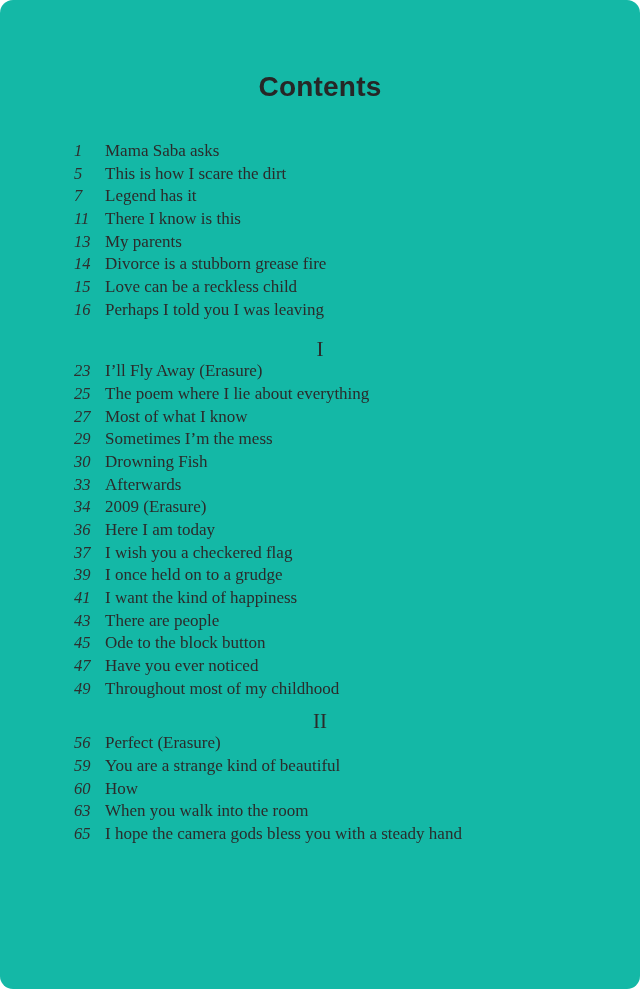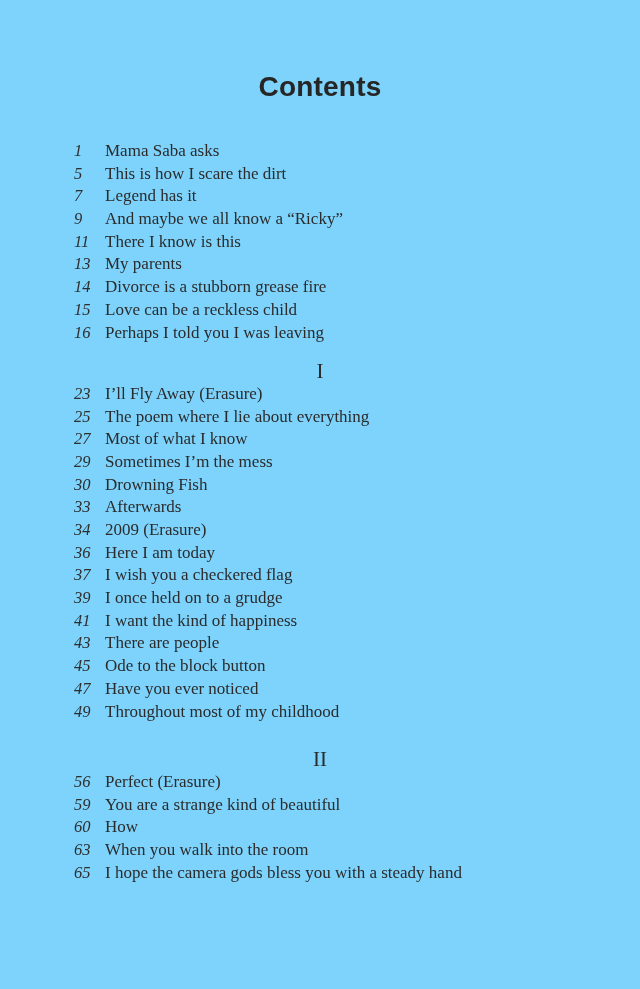--- a/index.html
+++ b/index.html
@@ -11,21 +11,22 @@
     height: 989px;
     background: #ffffff;
     font-family: "Liberation Serif", serif;
     color: #2e2e2e;
     position: relative;
     overflow: hidden;
   }
   .page {
     position: absolute;
     inset: 0;
-    background: #7dd3fc;
+    background: #14b8a6;
+    border-radius: 13px;
   }
   .page-title {
     position: absolute;
     top: 70px;
     left: 0;
     width: 640px;
     text-align: center;
     font-family: "Liberation Sans", sans-serif;
     font-weight: 700;
     font-size: 28px;
@@ -58,34 +59,33 @@
   }
   .section-heading {
     height: 22.7px;
     line-height: 22.7px;
     text-align: center;
     font-size: 21px;
     color: #2b2b2b;
     margin-top: 16px;
   }
   .section:nth-child(3) .section-heading {
-    margin-top: 25px;
+    margin-top: 9px;
   }
 </style>
 </head>
 <body>
 
 <div class="page">
   <div class="page-title">Contents</div>
   <div class="toc">
       <div class="section">
         <div class="row"><span class="num">1</span><span class="title">Mama Saba asks</span></div>
         <div class="row"><span class="num">5</span><span class="title">This is how I scare the dirt</span></div>
         <div class="row"><span class="num">7</span><span class="title">Legend has it</span></div>
-        <div class="row"><span class="num">9</span><span class="title">And maybe we all know a “Ricky”</span></div>
         <div class="row"><span class="num">11</span><span class="title">There I know is this</span></div>
         <div class="row"><span class="num">13</span><span class="title">My parents</span></div>
         <div class="row"><span class="num">14</span><span class="title">Divorce is a stubborn grease fire</span></div>
         <div class="row"><span class="num">15</span><span class="title">Love can be a reckless child</span></div>
         <div class="row"><span class="num">16</span><span class="title">Perhaps I told you I was leaving</span></div>
       </div>
       <div class="section">
         <div class="section-heading">I</div>
         <div class="row"><span class="num">23</span><span class="title">I’ll Fly Away (Erasure)</span></div>
         <div class="row"><span class="num">25</span><span class="title">The poem where I lie about everything</span></div>

